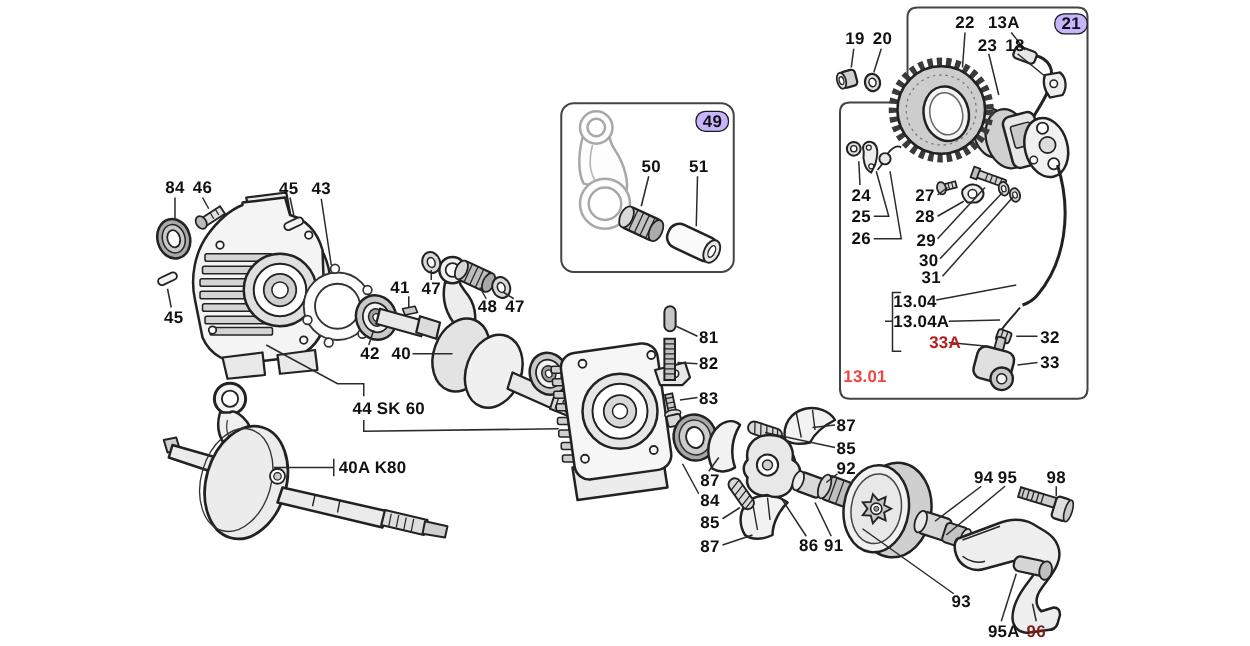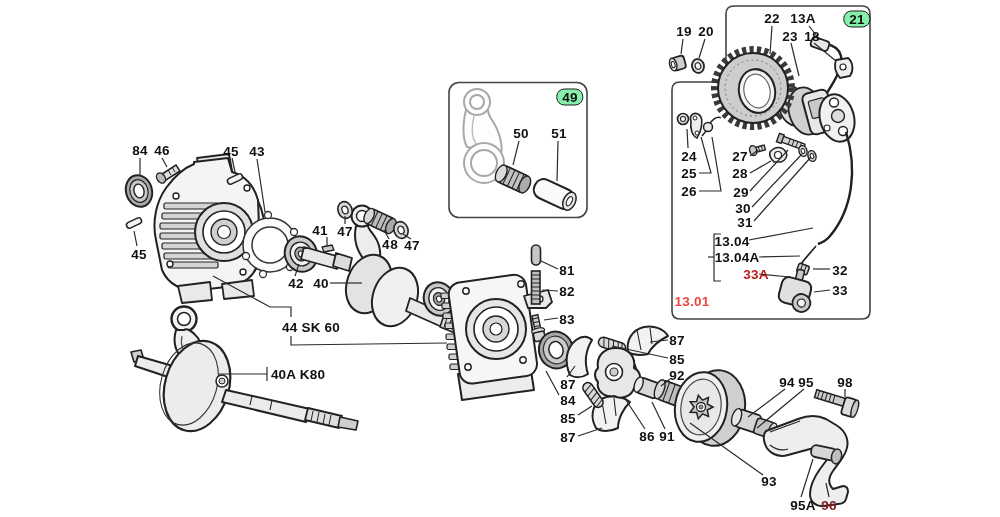--- a/index.html
+++ b/index.html
@@ -3,21 +3,21 @@
 <meta charset="utf-8">
 <style>
   html,body{margin:0;padding:0;background:#fff;}
   .canvas{position:relative;width:1000px;height:517px;background:#fff;overflow:hidden;
           font-family:"Liberation Sans",sans-serif;}
   .canvas svg{position:absolute;left:0;top:0;}
   .labels-layer{position:absolute;left:0;top:0;width:100%;height:100%;pointer-events:none;}
   .plabel{position:absolute;transform:translate(-50%,-50%);
           font:700 13.5px "Liberation Sans",sans-serif;color:#111;
           letter-spacing:.2px;white-space:nowrap;}
-  .plabel.boxed{border:1.6px solid #1a1a1a;border-radius:8px;padding:0 5px;background:#86efac;}
+  .plabel.boxed{border:1.6px solid #1a1a1a;border-radius:8px;padding:0 5px;background:#c4b5fd;}
 </style>
 </head>
 <body>
 
 <div class="canvas">
 <svg width="1000" height="517" viewBox="0 0 1000 517">
 
   <g fill="none" stroke="#444" stroke-width="1.6">
     <path d="M734 6 L862 6 Q870 6 870 14 L870 311 Q870 319 862 319 L680 319 Q672 319 672 311 L672 90 Q672 82 680 82 L718 82 Q726 82 726 74 L726 14 Q726 6 734 6 Z"></path>
   </g>
@@ -421,21 +421,21 @@
 <div class="labels-layer">
       <div class="plabel" style="left: 140px; top: 150px; color: rgb(17, 17, 17);">84</div>
       <div class="plabel" style="left: 162px; top: 150px; color: rgb(17, 17, 17);">46</div>
       <div class="plabel" style="left: 231px; top: 151px; color: rgb(17, 17, 17);">45</div>
       <div class="plabel" style="left: 257px; top: 151px; color: rgb(17, 17, 17);">43</div>
       <div class="plabel" style="left: 139px; top: 254px; color: rgb(17, 17, 17);">45</div>
       <div class="plabel" style="left: 296px; top: 283px; color: rgb(17, 17, 17);">42</div>
       <div class="plabel" style="left: 321px; top: 283px; color: rgb(17, 17, 17);">40</div>
       <div class="plabel" style="left: 320px; top: 230px; color: rgb(17, 17, 17);">41</div>
       <div class="plabel" style="left: 345px; top: 231px; color: rgb(17, 17, 17);">47</div>
-      <div class="plabel" style="left: 390px; top: 245px; color: rgb(17, 17, 17); font-family: Liberation Mono, monospace;">48</div>
+      <div class="plabel" style="left: 390px; top: 245px; color: rgb(17, 17, 17);">48</div>
       <div class="plabel" style="left: 412px; top: 245px; color: rgb(17, 17, 17);">47</div>
       <div class="plabel" style="left: 298px; top: 327px; color: rgb(17, 17, 17); margin-left: 13px;">44 SK 60</div>
       <div class="plabel" style="left: 298px; top: 374px; color: rgb(17, 17, 17);">40A K80</div>
       <div class="plabel" style="left: 521px; top: 133px; color: rgb(17, 17, 17);">50</div>
       <div class="plabel" style="left: 559px; top: 133px; color: rgb(17, 17, 17);">51</div>
       <div class="plabel boxed" style="left: 570px; top: 97px; color: rgb(17, 17, 17);">49</div>
       <div class="plabel" style="left: 567px; top: 270px; color: rgb(17, 17, 17);">81</div>
       <div class="plabel" style="left: 567px; top: 291px; color: rgb(17, 17, 17);">82</div>
       <div class="plabel" style="left: 567px; top: 319px; color: rgb(17, 17, 17);">83</div>
       <div class="plabel" style="left: 568px; top: 384px; color: rgb(17, 17, 17);">87</div>

